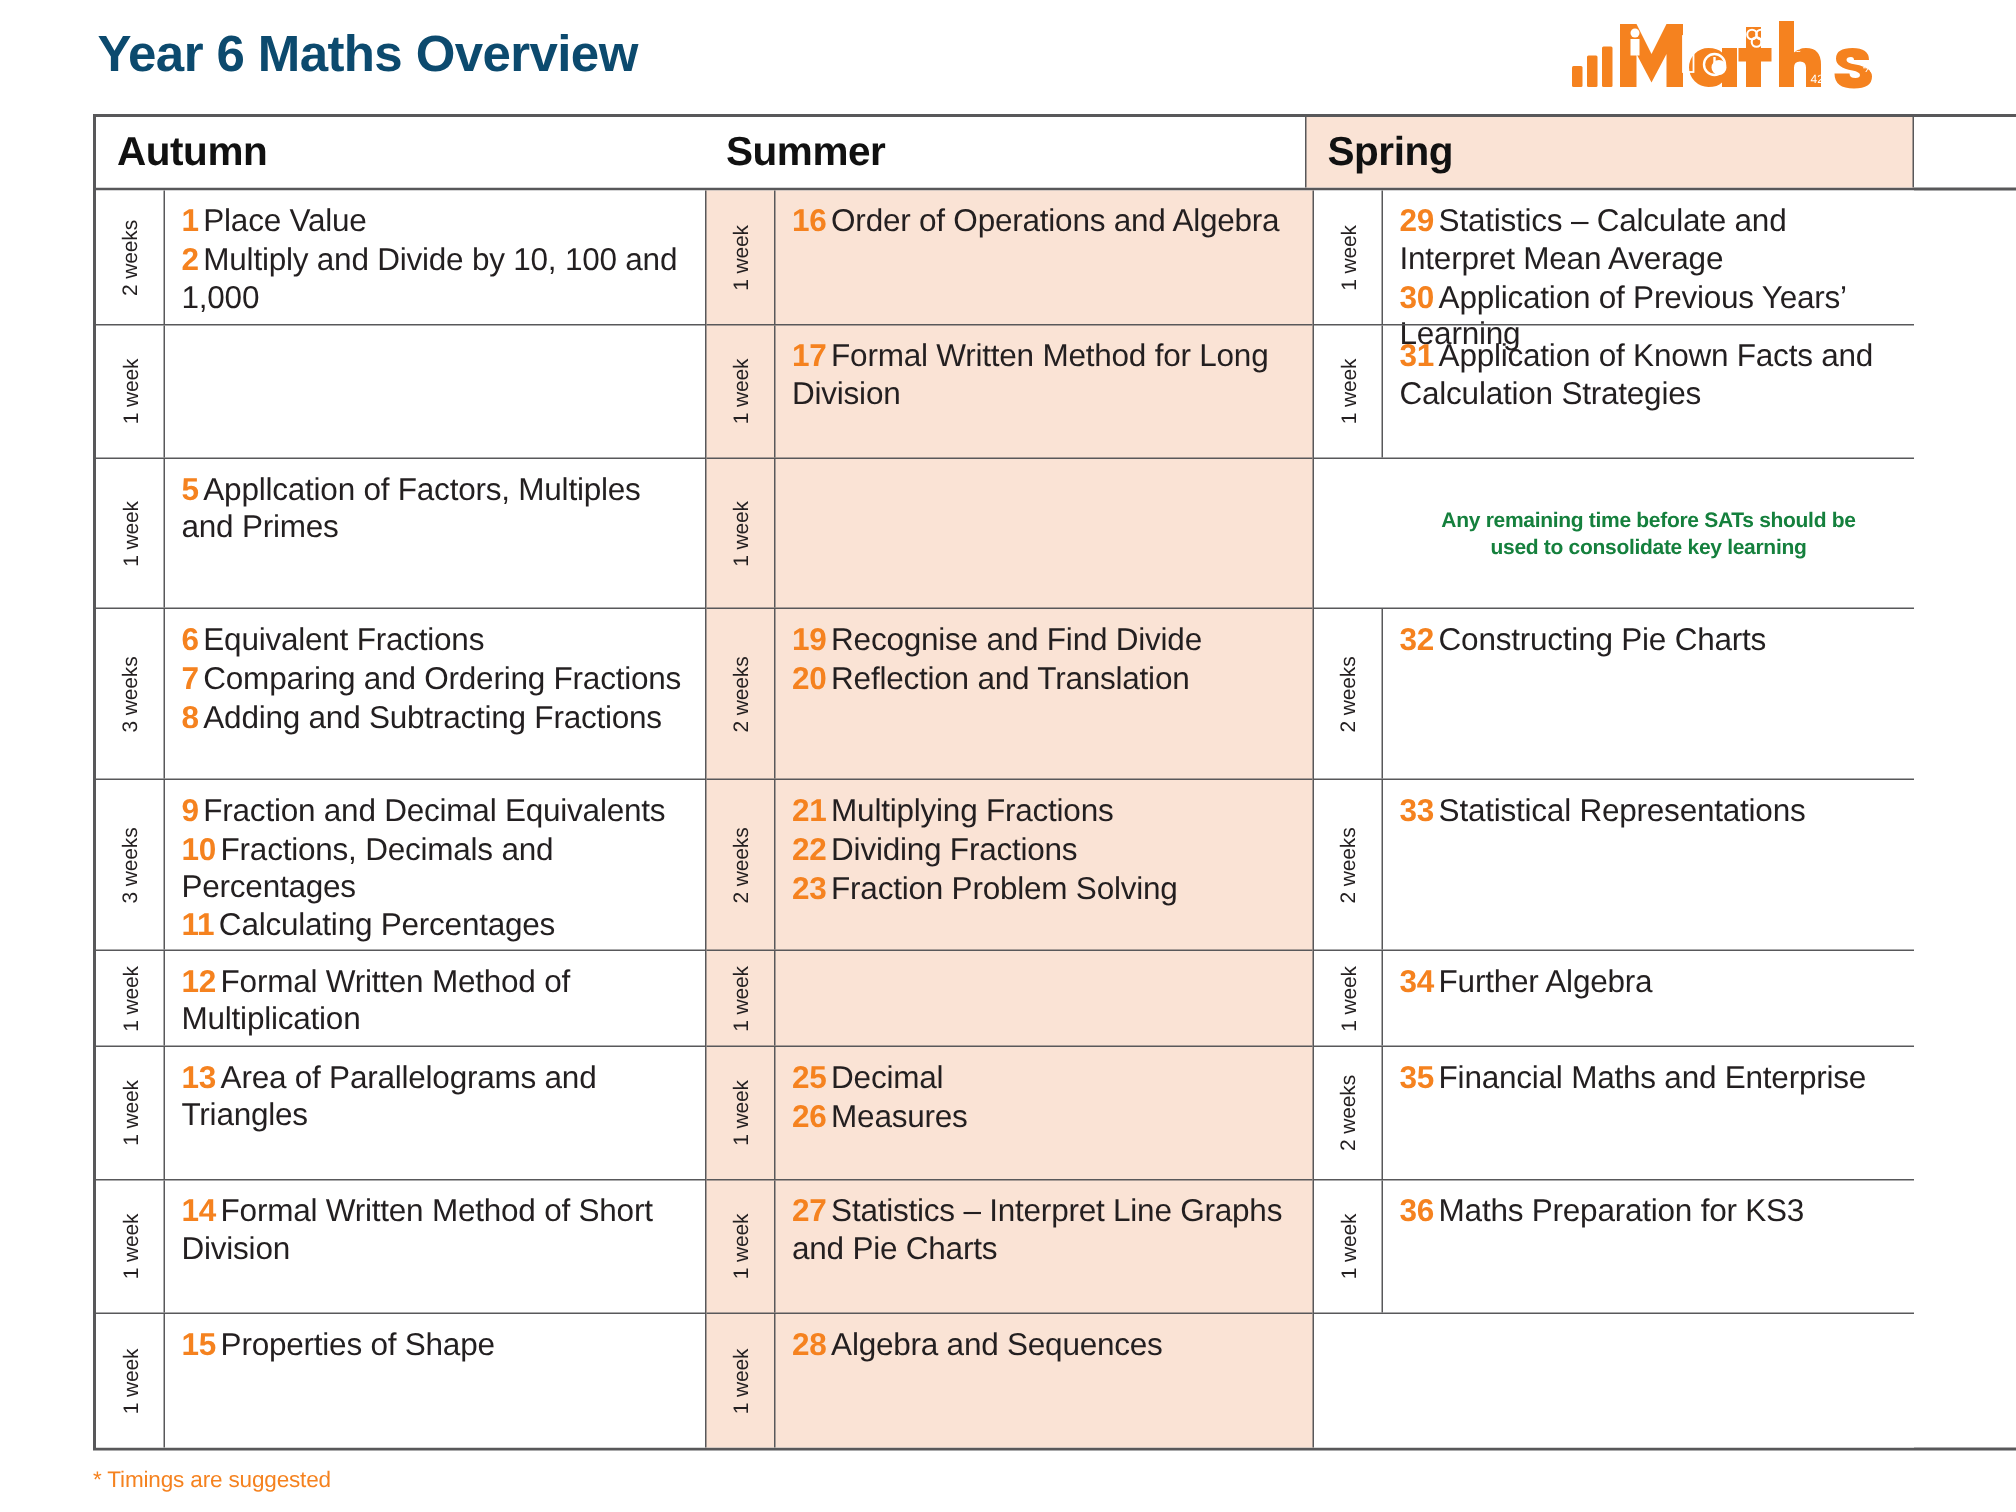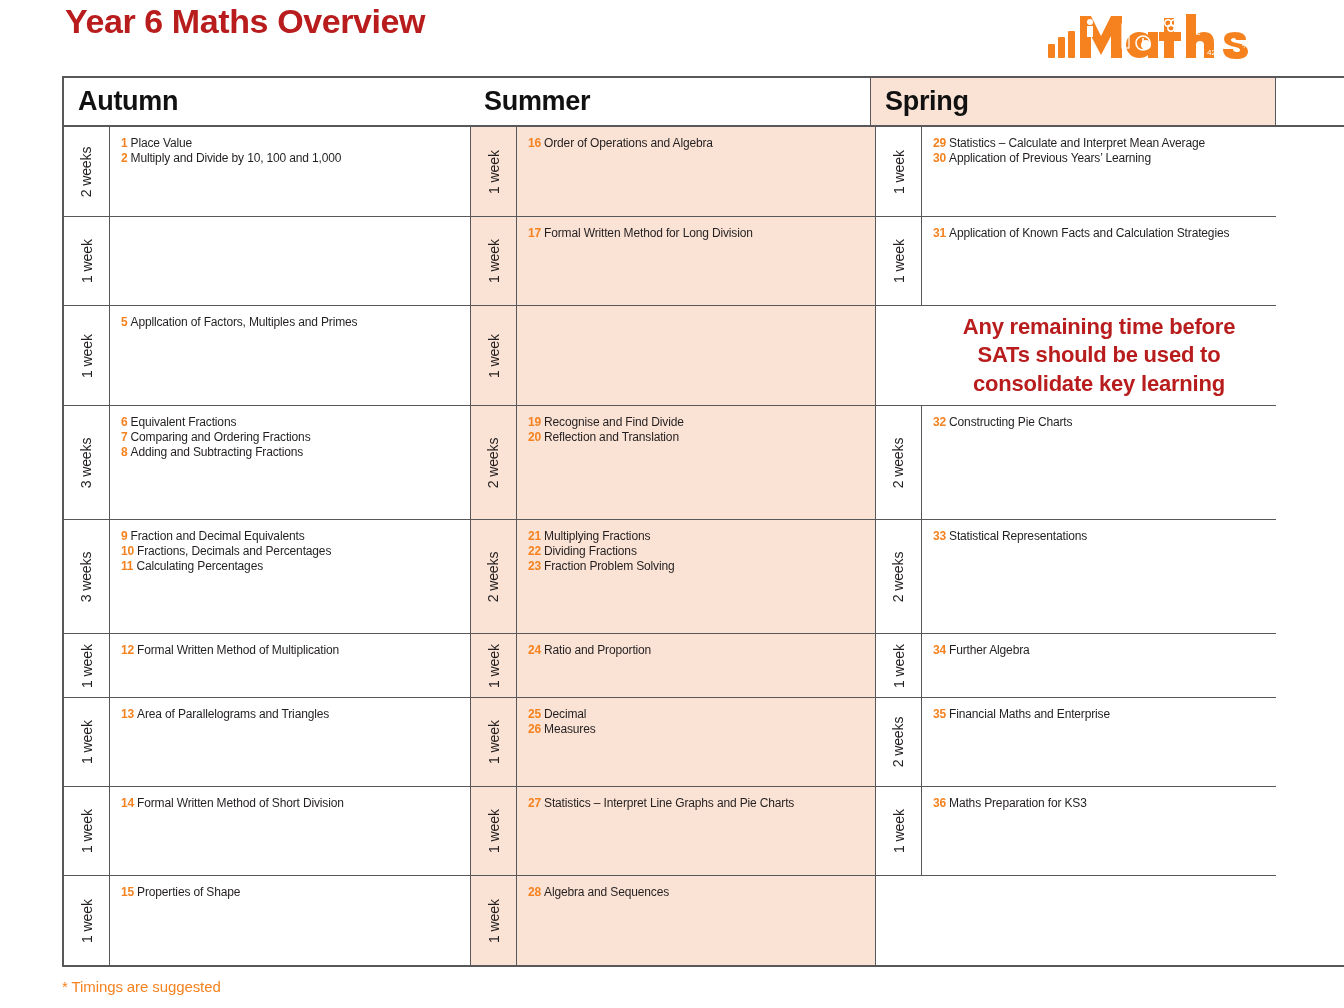--- a/index.html
+++ b/index.html
@@ -11,23 +11,23 @@
     color:#231f20;
     overflow:hidden;
   }
   .page{position:relative;width:1344px;height:1008px;}
 
   
   .topbar{
     position:absolute;left:0;top:0;width:1344px;height:75px;
   }
   .page-title{
-    position:absolute;left:65px;top:2px;
+    position:absolute;left:65px;top:17px;
     font-size:34px;font-weight:bold;letter-spacing:-0.4px;
-    color:#b91c1c;
+    color:#0c4a6e;
     white-space:nowrap;
   }
   .logo{
     position:absolute;right:58px;top:6px;
     height:58px;display:flex;align-items:center;
   }
 
   
   .grid{
     position:absolute;left:62px;top:76px;
@@ -84,39 +84,39 @@
     color:#231f20;
     letter-spacing:-0.1px;
   }
   .wk.blank{border-right:none;}
   .items{
     box-sizing:border-box;
     flex:1 1 auto;
     padding:9px 10px 8px 11px;
   }
   .item{
-    font-size:12px;
+    font-size:21px;
     line-height:1.18;
     color:#231f20;
     letter-spacing:-0.15px;
     margin-bottom:1px;
   }
   .num{
     color:#f5821f;
     font-weight:bold;
     margin-right:3px;
   }
   .note{
     box-sizing:border-box;
     flex:1 1 auto;
     display:flex;align-items:center;justify-content:center;
     text-align:center;
-    color:#b91c1c;
+    color:#15803d;
     font-weight:bold;
-    font-size:22px;
+    font-size:14px;
     line-height:1.28;
     letter-spacing:-0.2px;
     padding:8px 24px;
   }
   .empty-items{flex:1 1 auto;}
 
   .footnote{
     position:absolute;left:62px;top:978px;
     font-size:15px;
     color:#f5821f;
@@ -294,23 +294,20 @@
             <div class="items">
               <div class="item"><span class="num">21</span><span>Multiplying Fractions</span></div>
               <div class="item"><span class="num">22</span><span>Dividing Fractions</span></div>
               <div class="item"><span class="num">23</span><span>Fraction Problem Solving</span></div>
             </div>
           </div>
           <div class="cell" style="height: 64px;">
             <div class="wk">
               <span>1 week</span>
             </div>
-            <div class="items">
-              <div class="item"><span class="num">24</span><span>Ratio and Proportion</span></div>
-            </div>
           </div>
           <div class="cell" style="height: 89px;">
             <div class="wk">
               <span>1 week</span>
             </div>
             <div class="items">
               <div class="item"><span class="num">25</span><span>Decimal</span></div>
               <div class="item"><span class="num">26</span><span>Measures</span></div>
             </div>
           </div>

